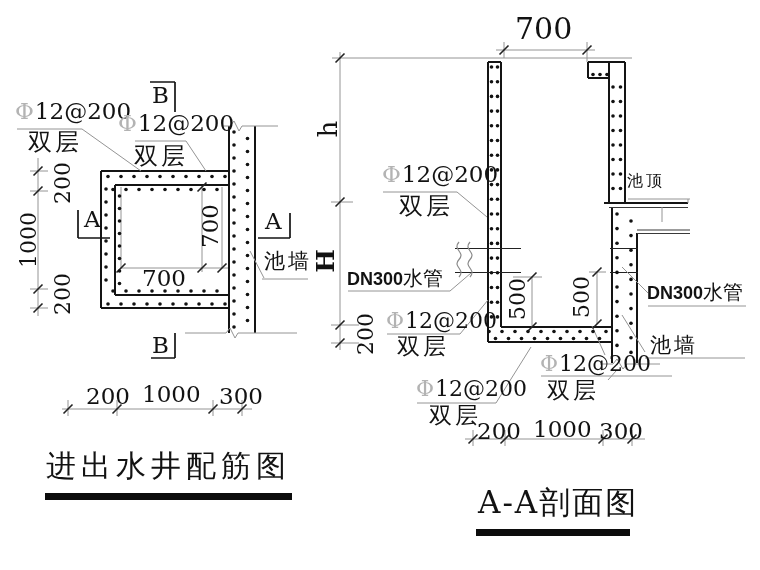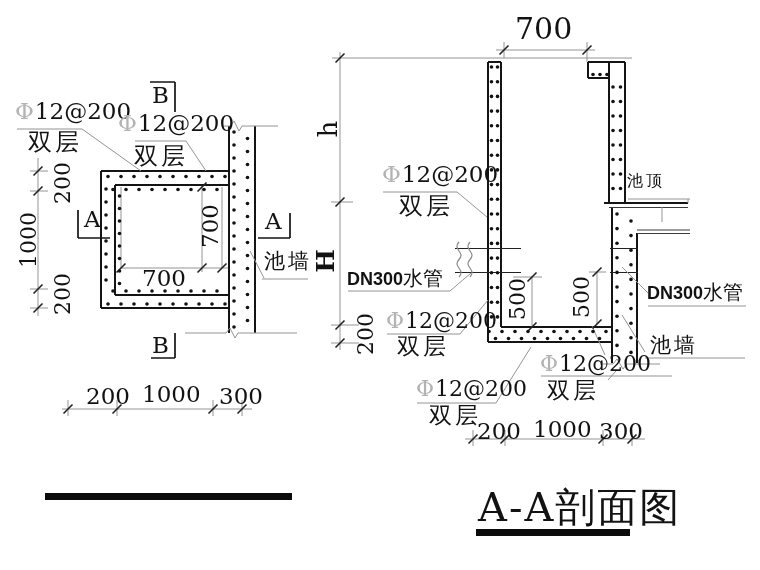--- a/index.html
+++ b/index.html
@@ -318,20 +318,21 @@
 
   <div class="t" style="left:142px;top:267px;font-size:23px">700</div>
   <div class="t rot" style="left:210px;top:226px;font-size:23px">700</div>
 
   <div class="t cjk" style="left:264px;top:251px;font-size:21px">池墙</div>
 
   <div class="t" style="left:86px;top:385px;font-size:23px">200</div>
   <div class="t" style="left:142px;top:383px;font-size:23px">1000</div>
   <div class="t" style="left:219px;top:385px;font-size:23px">300</div>
 
+  <div class="t title" style="left:46px;top:451px">进出水井配筋图</div>
 
   <div class="t" style="left:515px;top:14px;font-size:30px">700</div>
 
   <div class="t rot" style="left:328px;top:129px;font-size:26px">h</div>
   <div class="t rot bold" style="left:325px;top:261px;font-size:25px">H</div>
   <div class="t rot" style="left:366px;top:334px;font-size:22px">200</div>
 
   <div class="t" style="left:382px;top:163px;font-size:23px"><span class="sym">Φ</span><span>12@200</span></div>
   <div class="t cjk" style="left:399px;top:194px;font-size:24px">双层</div>
 
@@ -352,14 +353,14 @@
   <div class="t cjk" style="left:627px;top:173px;font-size:16px">池顶</div>
 
   <div class="t" style="left:647px;top:282px"><span class="dn">DN300</span><span style="font-size:20px">水管</span></div>
 
   <div class="t cjk" style="left:650px;top:335px;font-size:21px">池墙</div>
 
   <div class="t" style="left:477px;top:420px;font-size:23px">200</div>
   <div class="t" style="left:533px;top:418px;font-size:23px">1000</div>
   <div class="t" style="left:599px;top:420px;font-size:23px">300</div>
 
-  <div class="t" style="left:478px;top:487px;font-size:40px;letter-spacing:2px">A-A剖面图</div>
+  <div class="t" style="left:478px;top:487px;font-size:31px;letter-spacing:2px">A-A剖面图</div>
 </div>
 
 </body></html>

